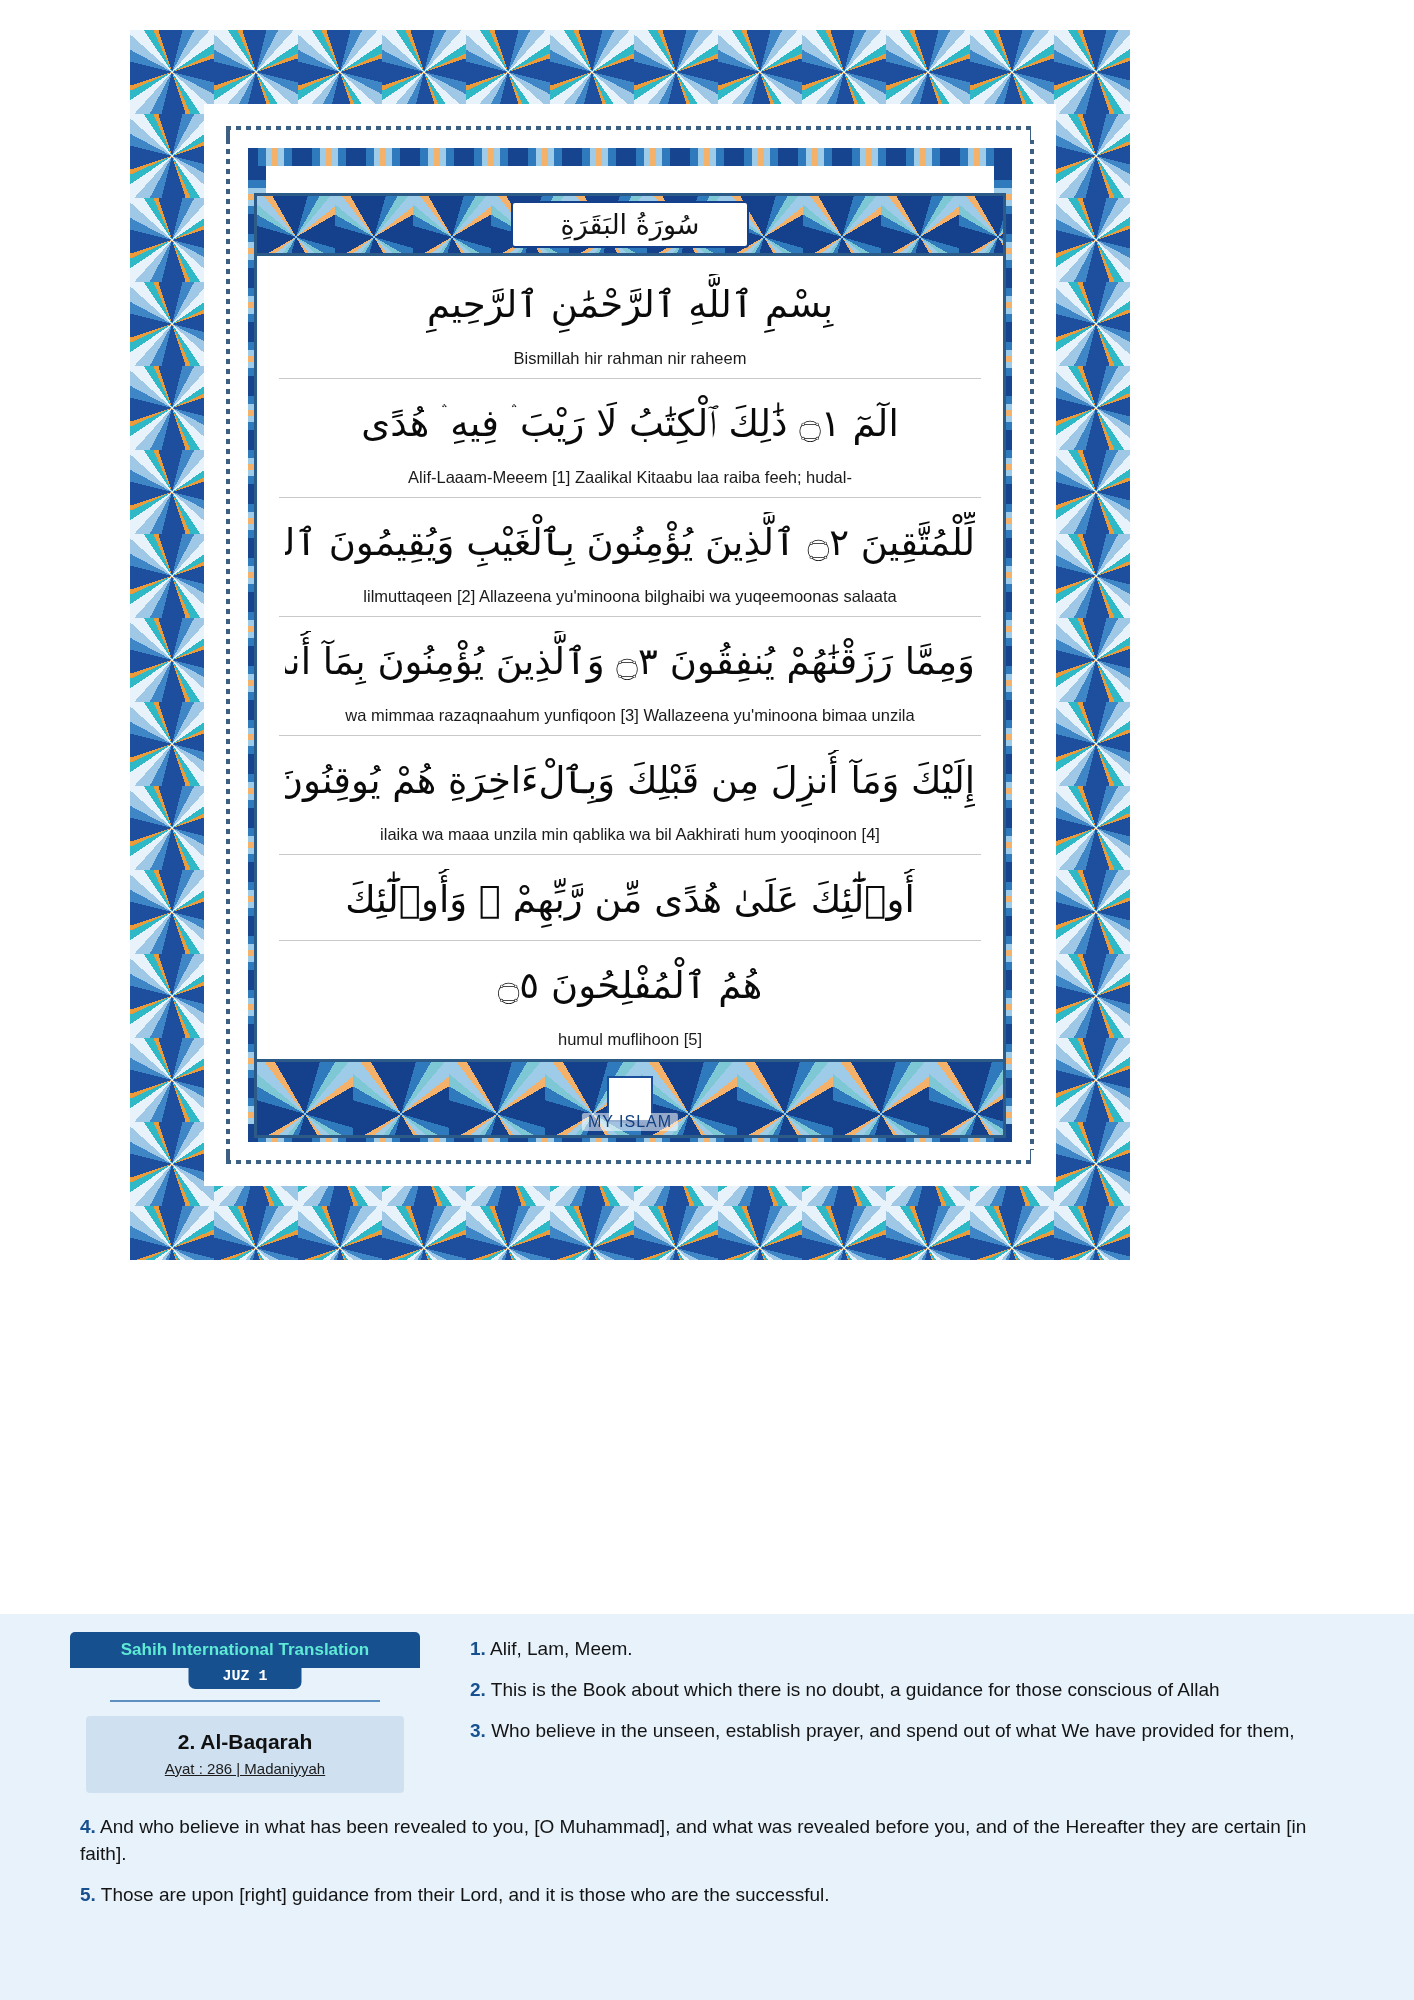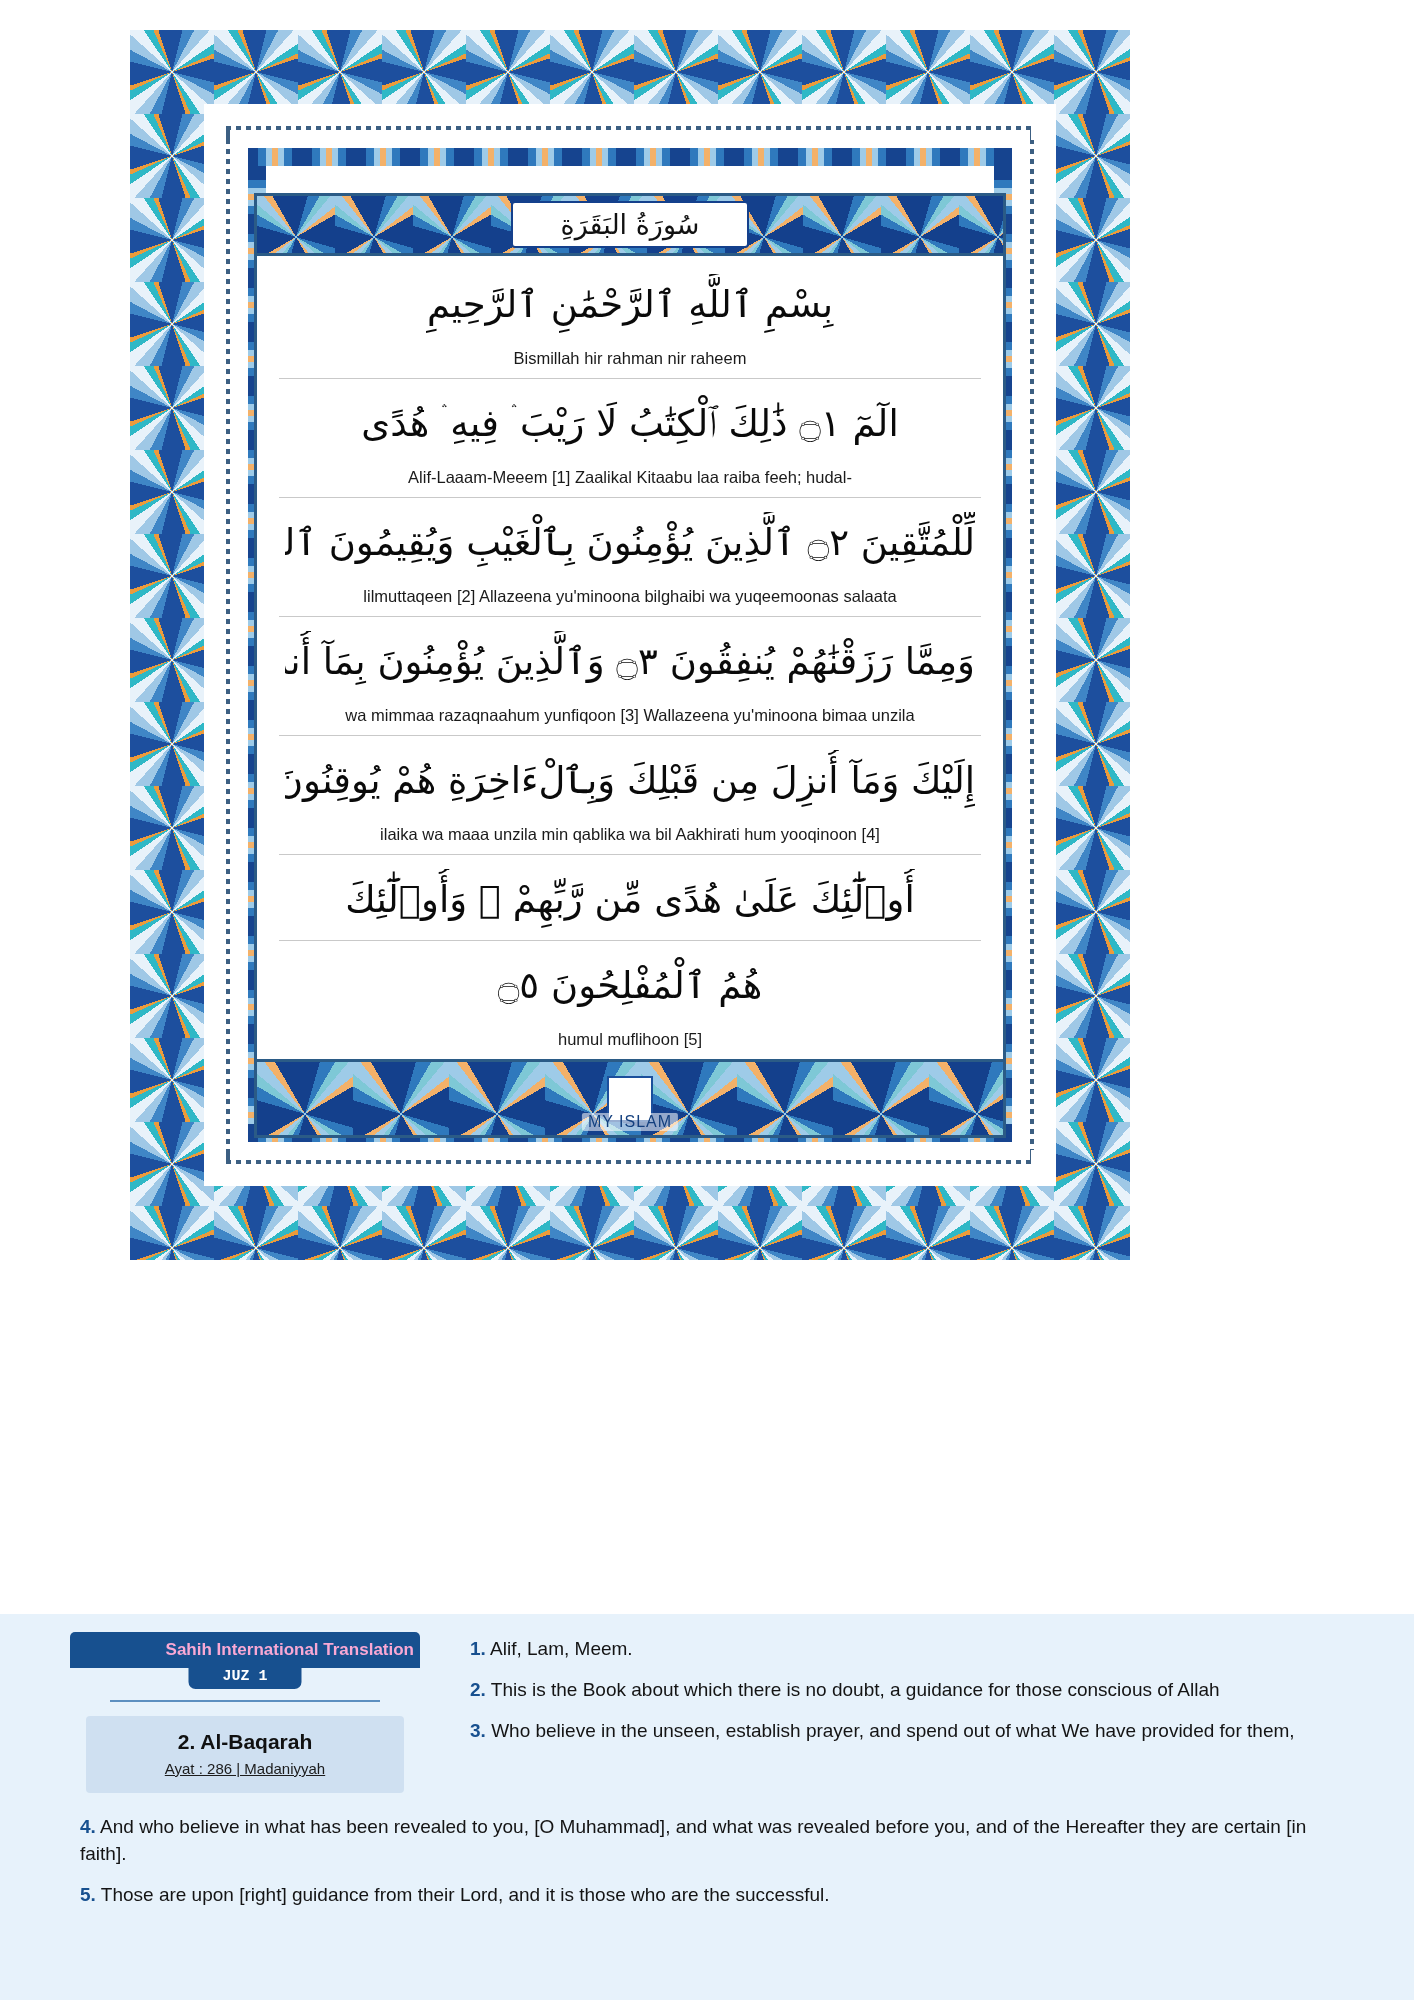--- a/index.html
+++ b/index.html
@@ -206,24 +206,24 @@
   }
 
   .trans-sidebar {
     position: absolute;
     left: 70px;
     top: 18px;
     width: 350px;
   }
   .trans-head {
     background: #17508f;
-    color: #f9a8d4;
+    color: #5eead4;
     font-weight: bold;
     font-size: 17px;
-    text-align: right;
+    text-align: center;
     padding: 8px 6px;
     border-radius: 5px 5px 0 0;
   }
   .juz-wrap {
     position: relative;
     height: 34px;
     border-bottom: 2px solid #5d8fc0;
     margin: 0 40px;
     font-family: Liberation Mono, monospace;
   }

